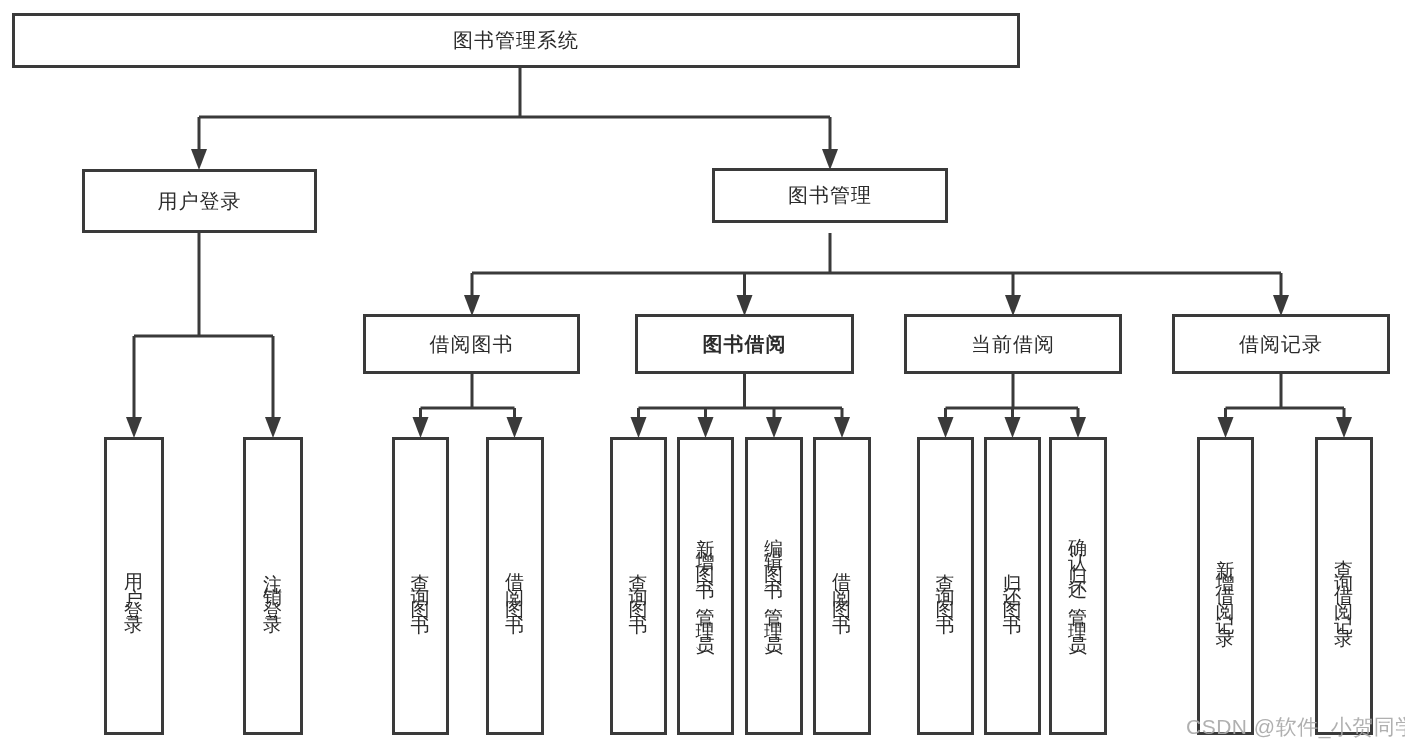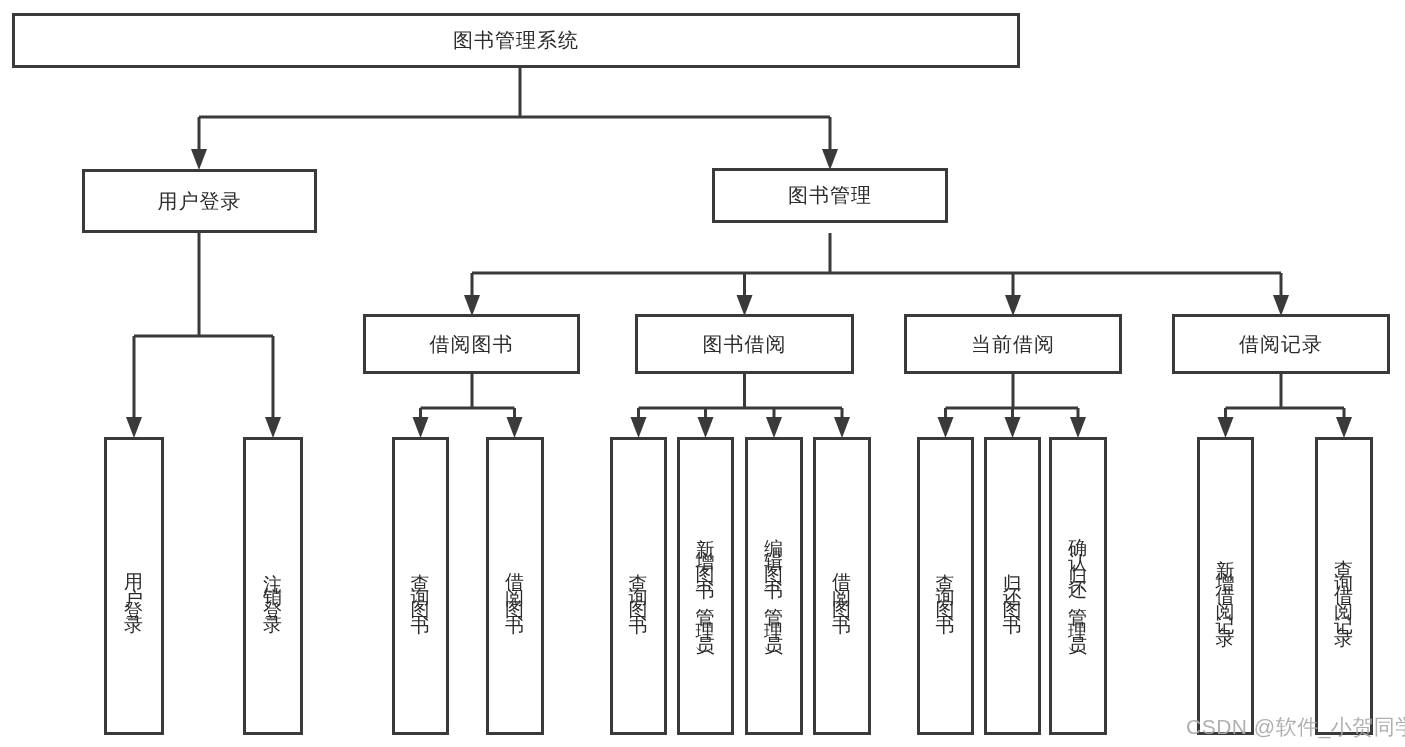--- a/index.html
+++ b/index.html
@@ -61,21 +61,21 @@
     opacity: 0.92;
     letter-spacing: 0.5px;
     white-space: nowrap;
     z-index: 5;
   }
   
   #box-root            { left: 12px;   top: 13px;  width: 1008px; height: 55px; }
   #box-user-login      { left: 82px;   top: 169px; width: 235px;  height: 64px; }
   #box-book-mgmt       { left: 712px;  top: 168px; width: 236px;  height: 55px; }
   #box-new-book-rec    { left: 363px;  top: 314px; width: 217px;  height: 60px; }
-  #box-book-borrow     { left: 635px;  top: 314px; width: 219px;  height: 60px; }
+  #box-book-borrow     { left: 635px;  top: 314px; width: 219px;  height: 60px; font-weight: bold; }
   #box-current-borrow  { left: 904px;  top: 314px; width: 218px;  height: 60px; }
   #box-borrow-records  { left: 1172px; top: 314px; width: 218px;  height: 60px; }
   
   #box-ul-user-login { left: 104px;  width: 60px; }
   #box-ul-logout     { left: 243px;  width: 60px; }
   #box-nb-query      { left: 392px;  width: 57px; }
   #box-nb-borrow     { left: 486px;  width: 58px; }
   #box-bb-query      { left: 610px;  width: 57px; }
   #box-bb-add        { left: 677px;  width: 57px; }
   #box-bb-edit       { left: 745px;  width: 58px; }

